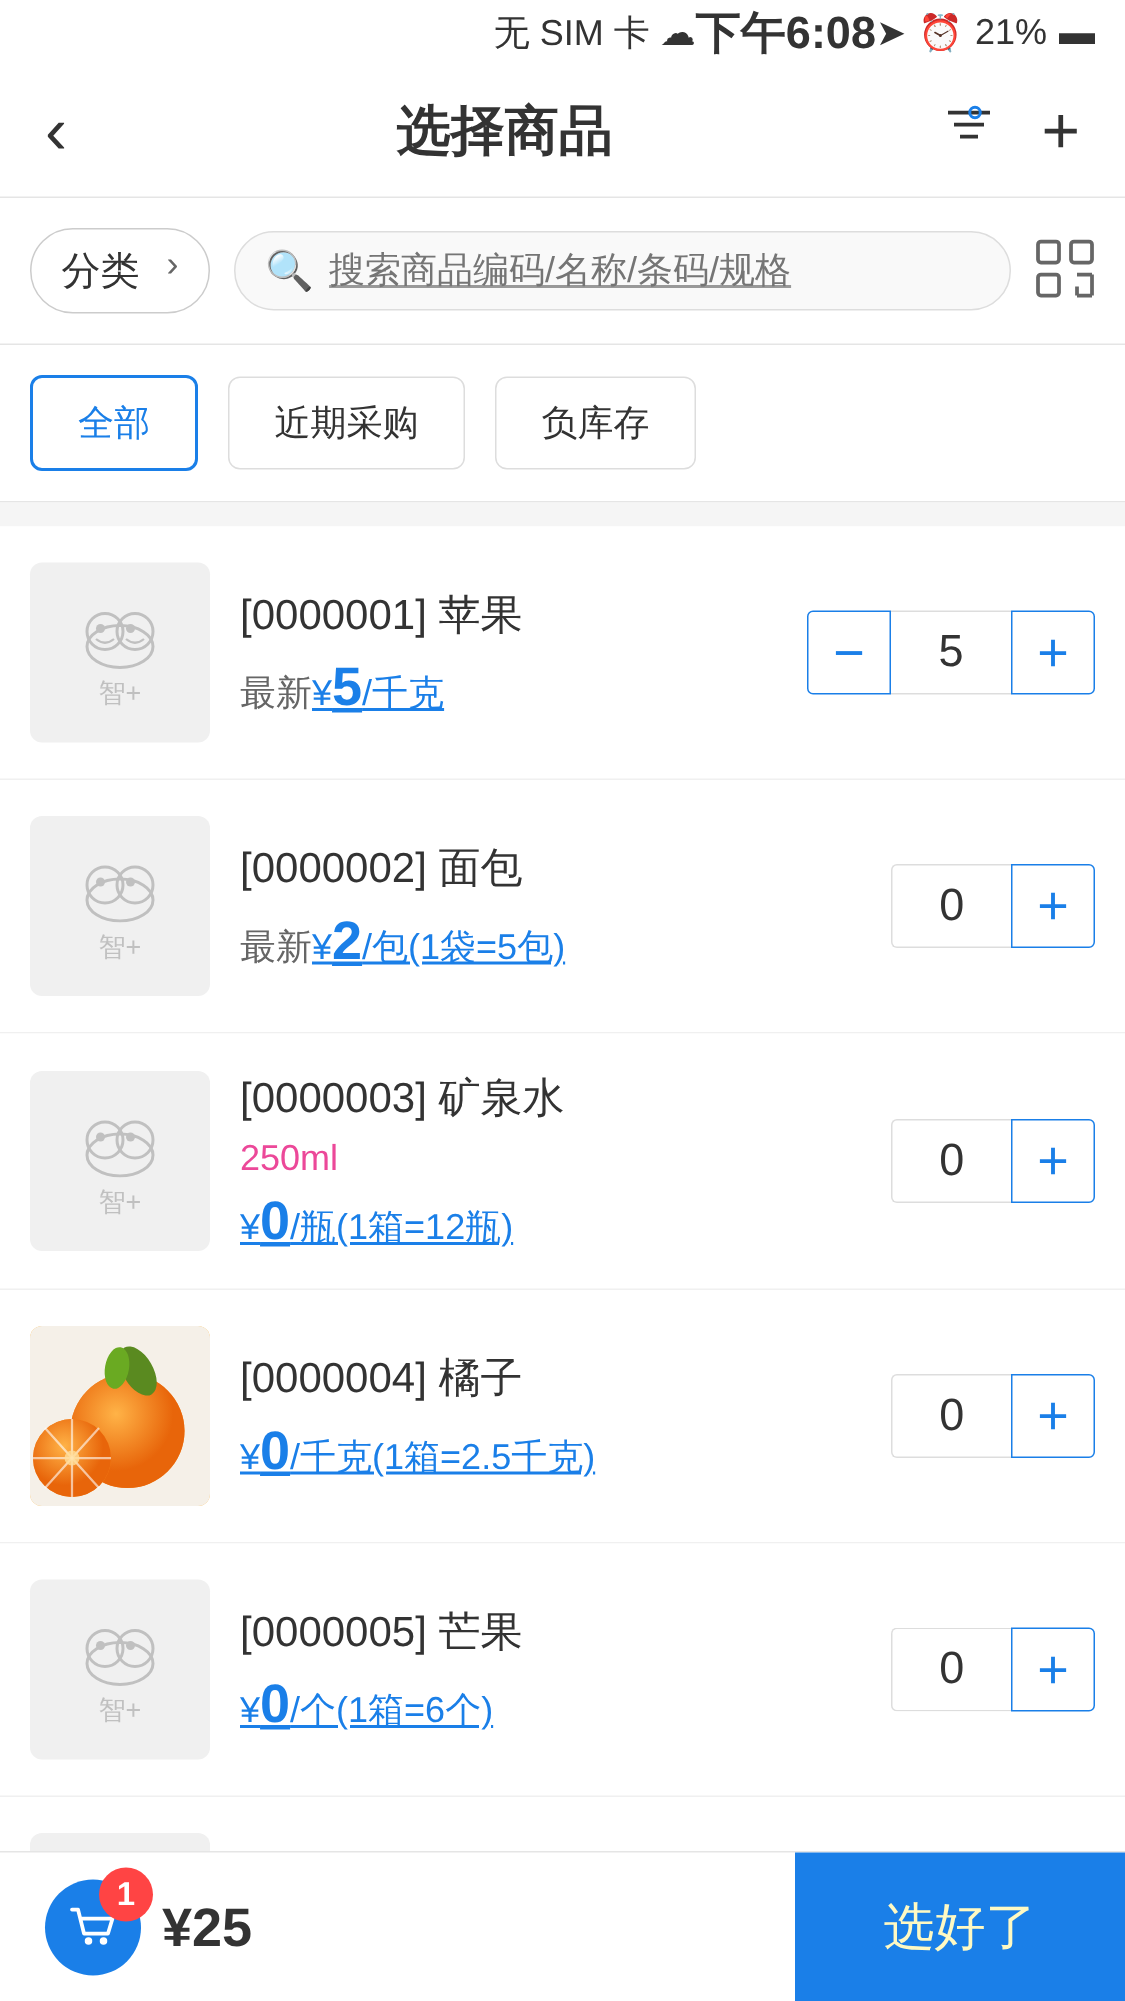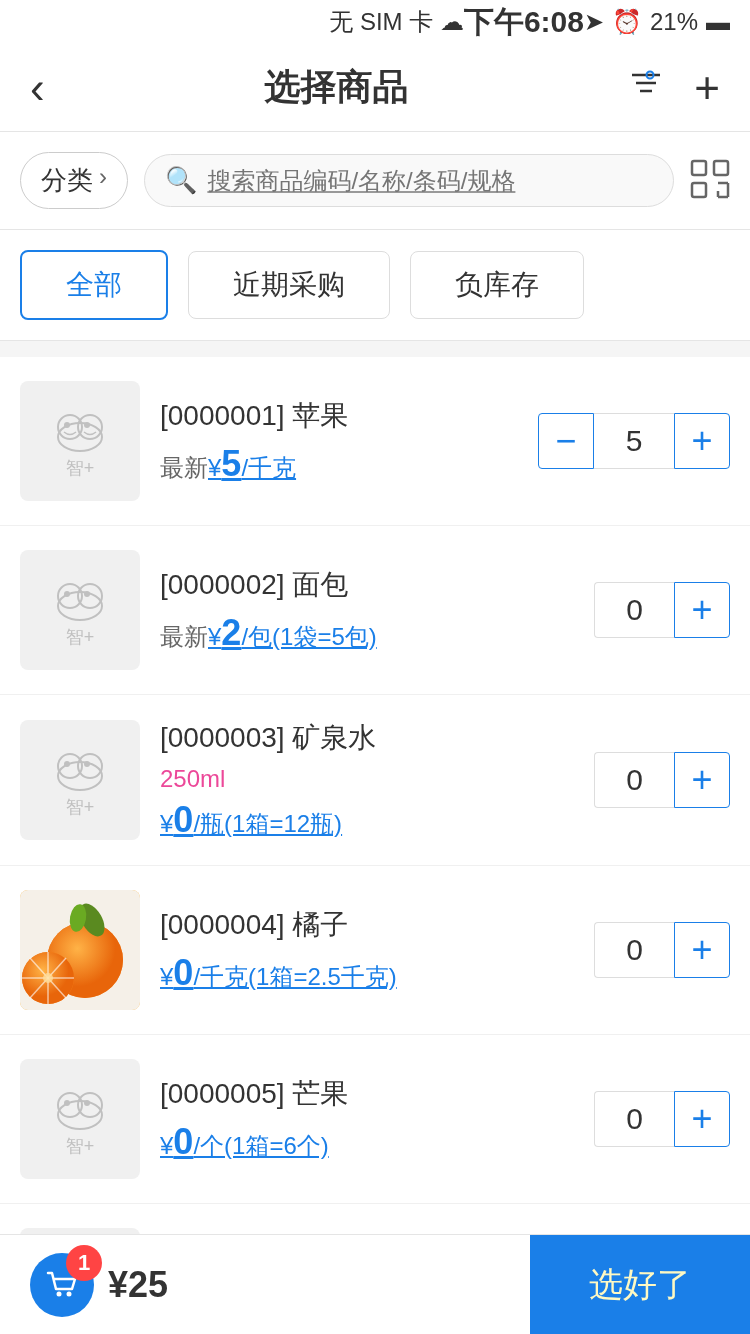--- a/index.html
+++ b/index.html
@@ -53,21 +53,21 @@
     .category-btn {
       display: flex;
       align-items: flex-start;
       border: 1px solid #ccc;
       border-radius: 30px;
       padding: 10px 20px;
       font-size: 26px;
       color: #333;
       background: #fff;
       white-space: nowrap;
-      gap: 6px;
+      gap: 18px;
     }
     .search-box {
       flex: 1;
       display: flex;
       align-items: center;
       border: 1px solid #ddd;
       border-radius: 30px;
       padding: 10px 20px;
       background: #f9f9f9;
       gap: 10px;
@@ -84,23 +84,23 @@
     
     .tab-bar {
       display: flex;
       align-items: center;
       padding: 20px 20px;
       background: #fff;
       gap: 20px;
       border-bottom: 1px solid #e5e5e5;
     }
     .tab-item {
-      padding: 14px 44px;
+      padding: 14px 30px;
       border-radius: 8px;
-      font-size: 28px;
+      font-size: 24px;
       border: 1px solid #ddd;
       background: #fff;
       color: #333;
       cursor: pointer;
     }
     .tab-item.active {
       background: #fff;
       border: 2px solid #1a7fe8;
       color: #1a7fe8;
     }

